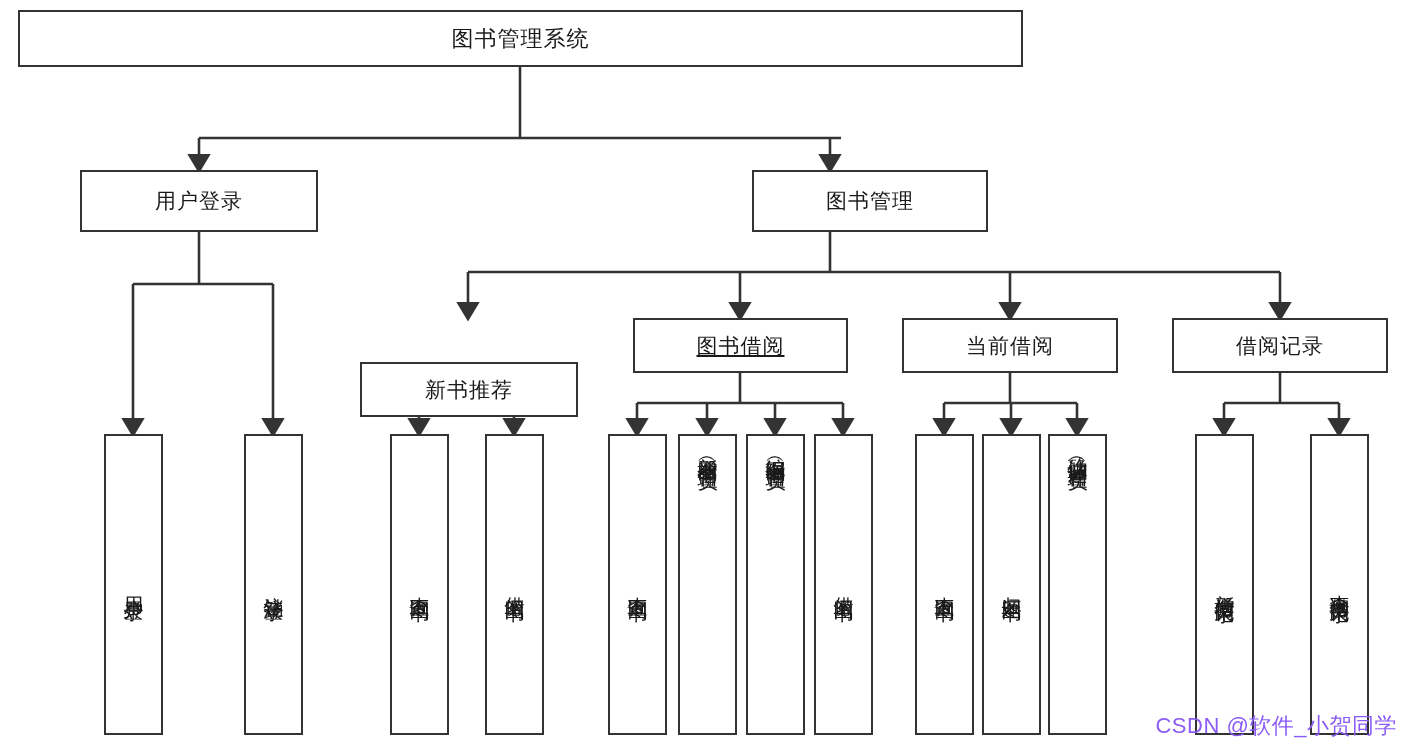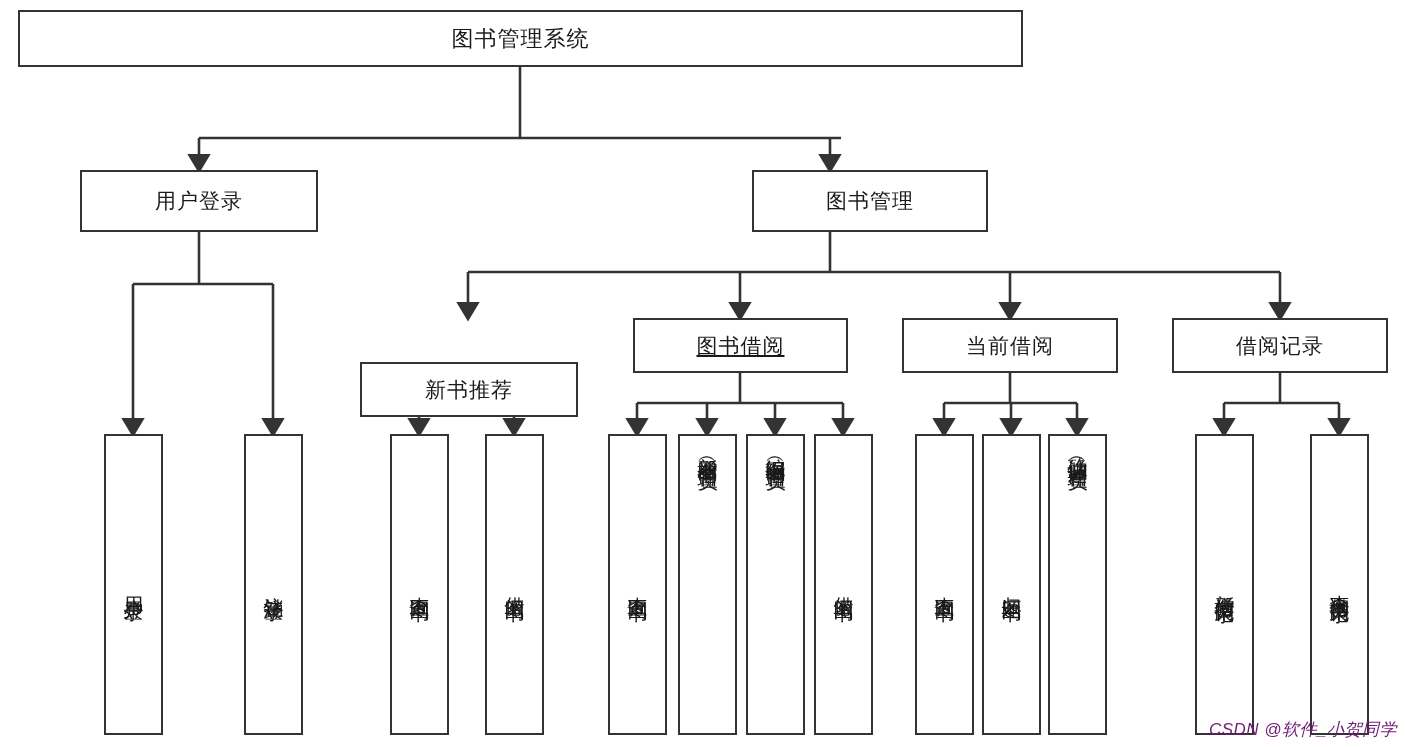--- a/index.html
+++ b/index.html
@@ -56,26 +56,25 @@
     display: block;
   }
   .node.leaf.centered {
     align-items: center;
     padding-top: 0;
   }
   #watermark {
     position: absolute;
     right: 8px;
     bottom: 6px;
-    font-size: 17px;
-    color: #701a75;
+    font-size: 22px;
+    color: #8b5cf6;
     letter-spacing: 0.5px;
     z-index: 5;
     white-space: nowrap;
-    font-style: italic;
   }
 </style>
 </head>
 <body>
 
 <div id="diagram-root">
 
   <svg id="connectors" viewBox="0 0 1405 747" xmlns="http://www.w3.org/2000/svg">
     <defs>
       <marker id="arw" markerWidth="9" markerHeight="9" refX="1.5" refY="4.5" orient="auto" markerUnits="strokeWidth">

